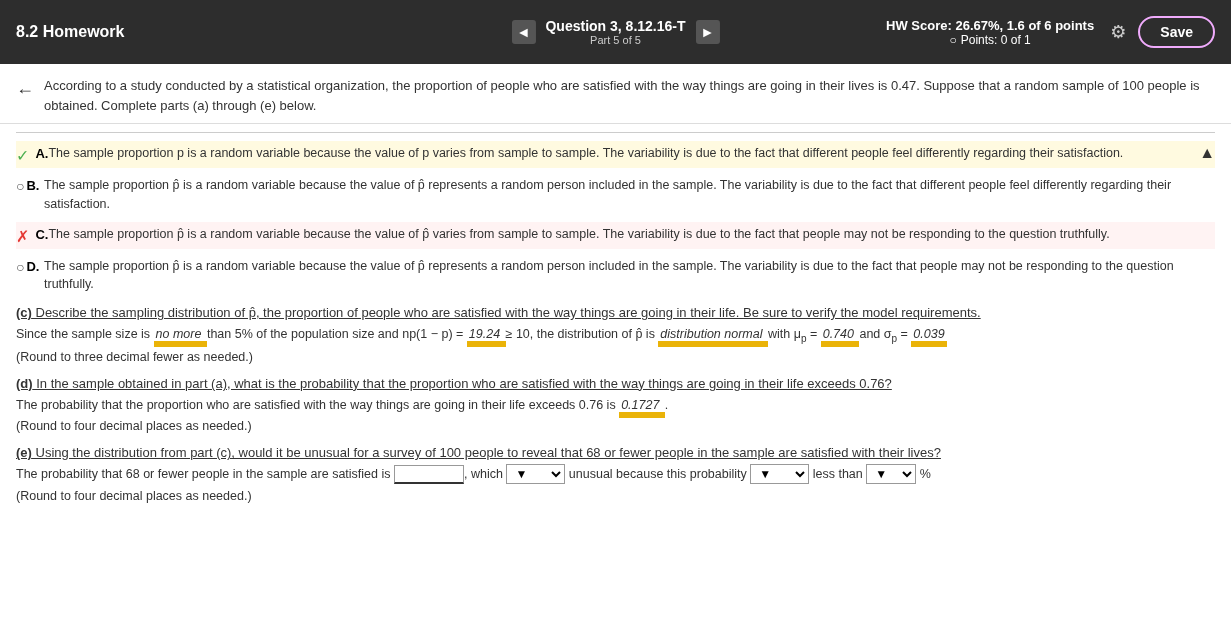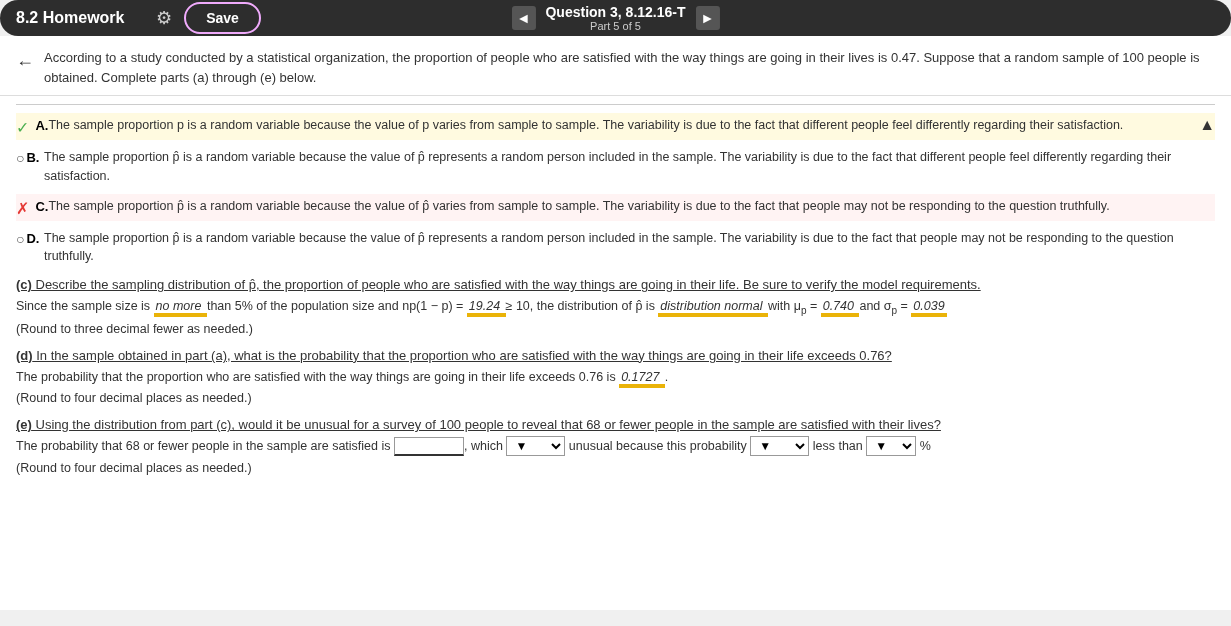--- a/index.html
+++ b/index.html
@@ -11,23 +11,22 @@
       overflow: hidden;
     }
 
     
     .header {
       display: flex;
       align-items: center;
       background: #2d2d2d;
       color: white;
       padding: 0 16px;
-      height: 36px;
+      height: 64px;
       position: relative;
-      border-radius: 24px;
     }
     .header-title {
       font-size: 16px;
       font-weight: bold;
       color: white;
       min-width: 140px;
     }
     .header-center {
       position: absolute;
       left: 50%;
@@ -201,21 +200,21 @@
       font-size: 12px;
       background: white;
       min-width: 50px;
     }
     select.inline-select {
       appearance: auto;
     }
 
     
     .answer-highlight {
-      border-bottom: 4px solid #eab308;
+      border-bottom: 6px solid #eab308;
       font-style: italic;
       padding: 0 2px;
     }
 
     
     .option-a-selected {
       background: rgba(255, 220, 50, 0.15);
     }
     sub { font-size: 10px; }
   </style>
@@ -227,20 +226,26 @@
 
   <div class="header-center">
     <button class="nav-arrow">◄</button>
     <div class="header-question">
       <div class="header-question-title">Question 3, 8.12.16-T</div>
       <div class="header-question-part">Part 5 of 5</div>
     </div>
     <button class="nav-arrow">►</button>
   </div>
 
+  <div class="header-score" style="margin-left:auto; margin-right:16px;">
+    <div class="header-score-title">HW Score: 26.67%, 1.6 of 6 points</div>
+    <div class="header-score-points">
+      <span style="margin-right:4px;">○</span><span>Points: 0 of 1</span>
+    </div>
+  </div>
 
   <span class="settings-icon">⚙</span>
   <button class="save-btn">Save</button>
 </div>
 
 <div class="main-content">
 
   <div class="problem-area">
     <span class="back-arrow">←</span>
     <div class="problem-text">According to a study conducted by a statistical organization, the proportion of people who are satisfied with the way things are going in their lives is 0.47. Suppose that a random sample of 100 people is obtained. Complete parts (a) through (e) below.</div>

